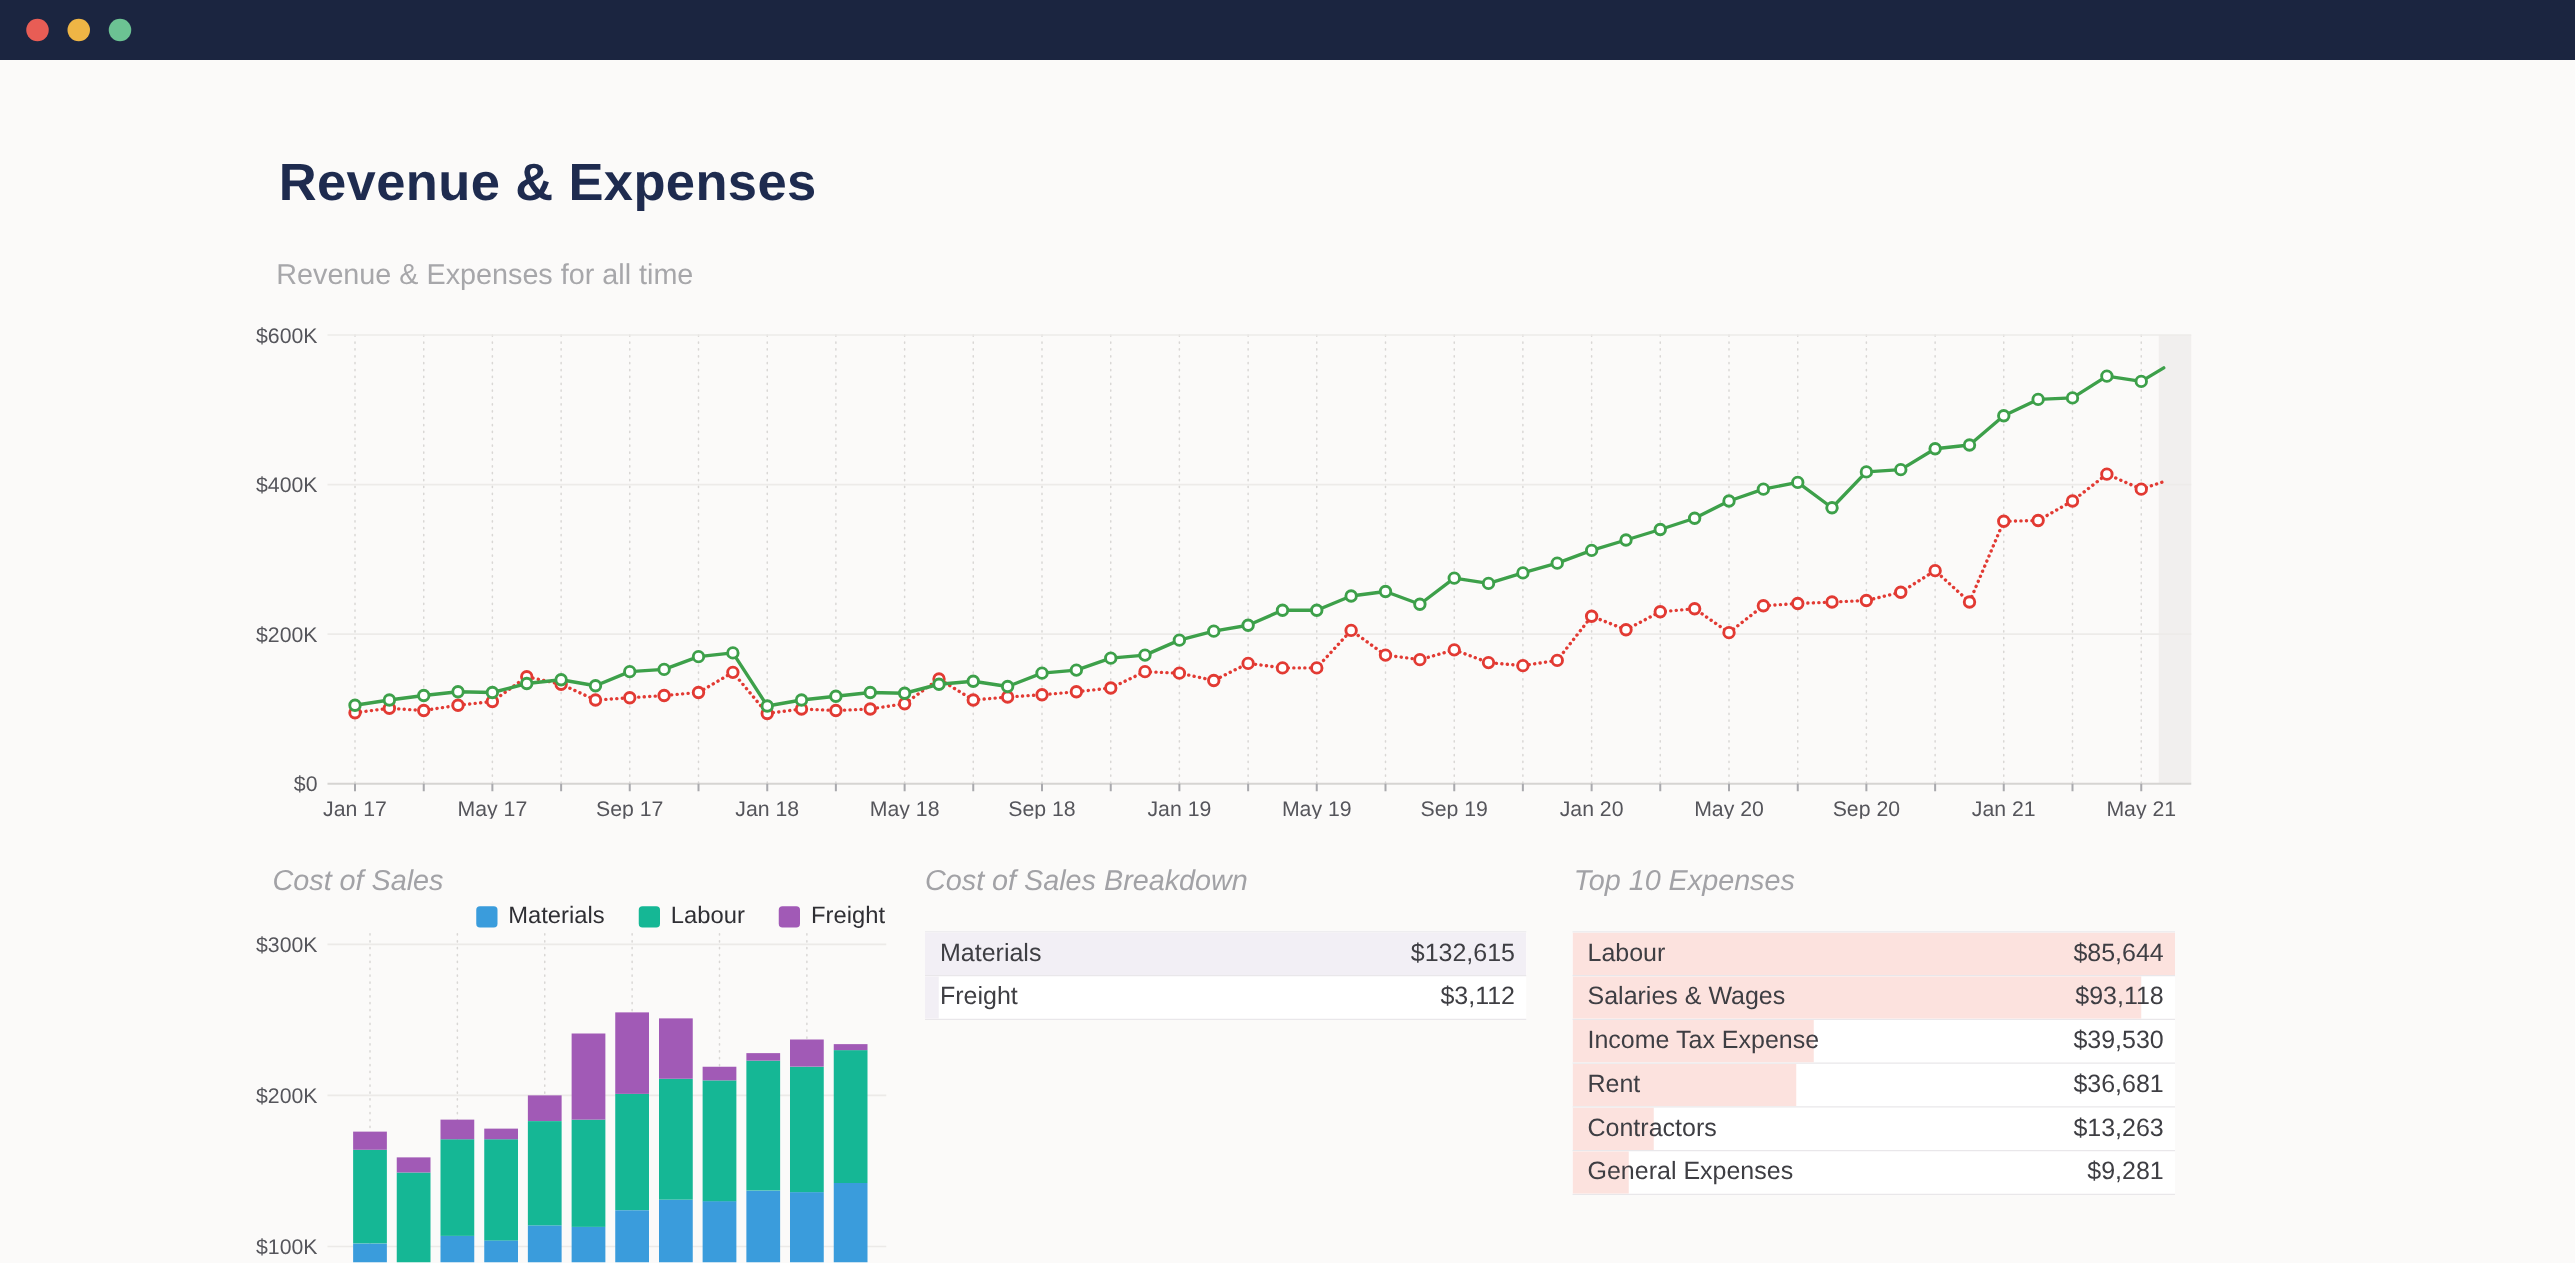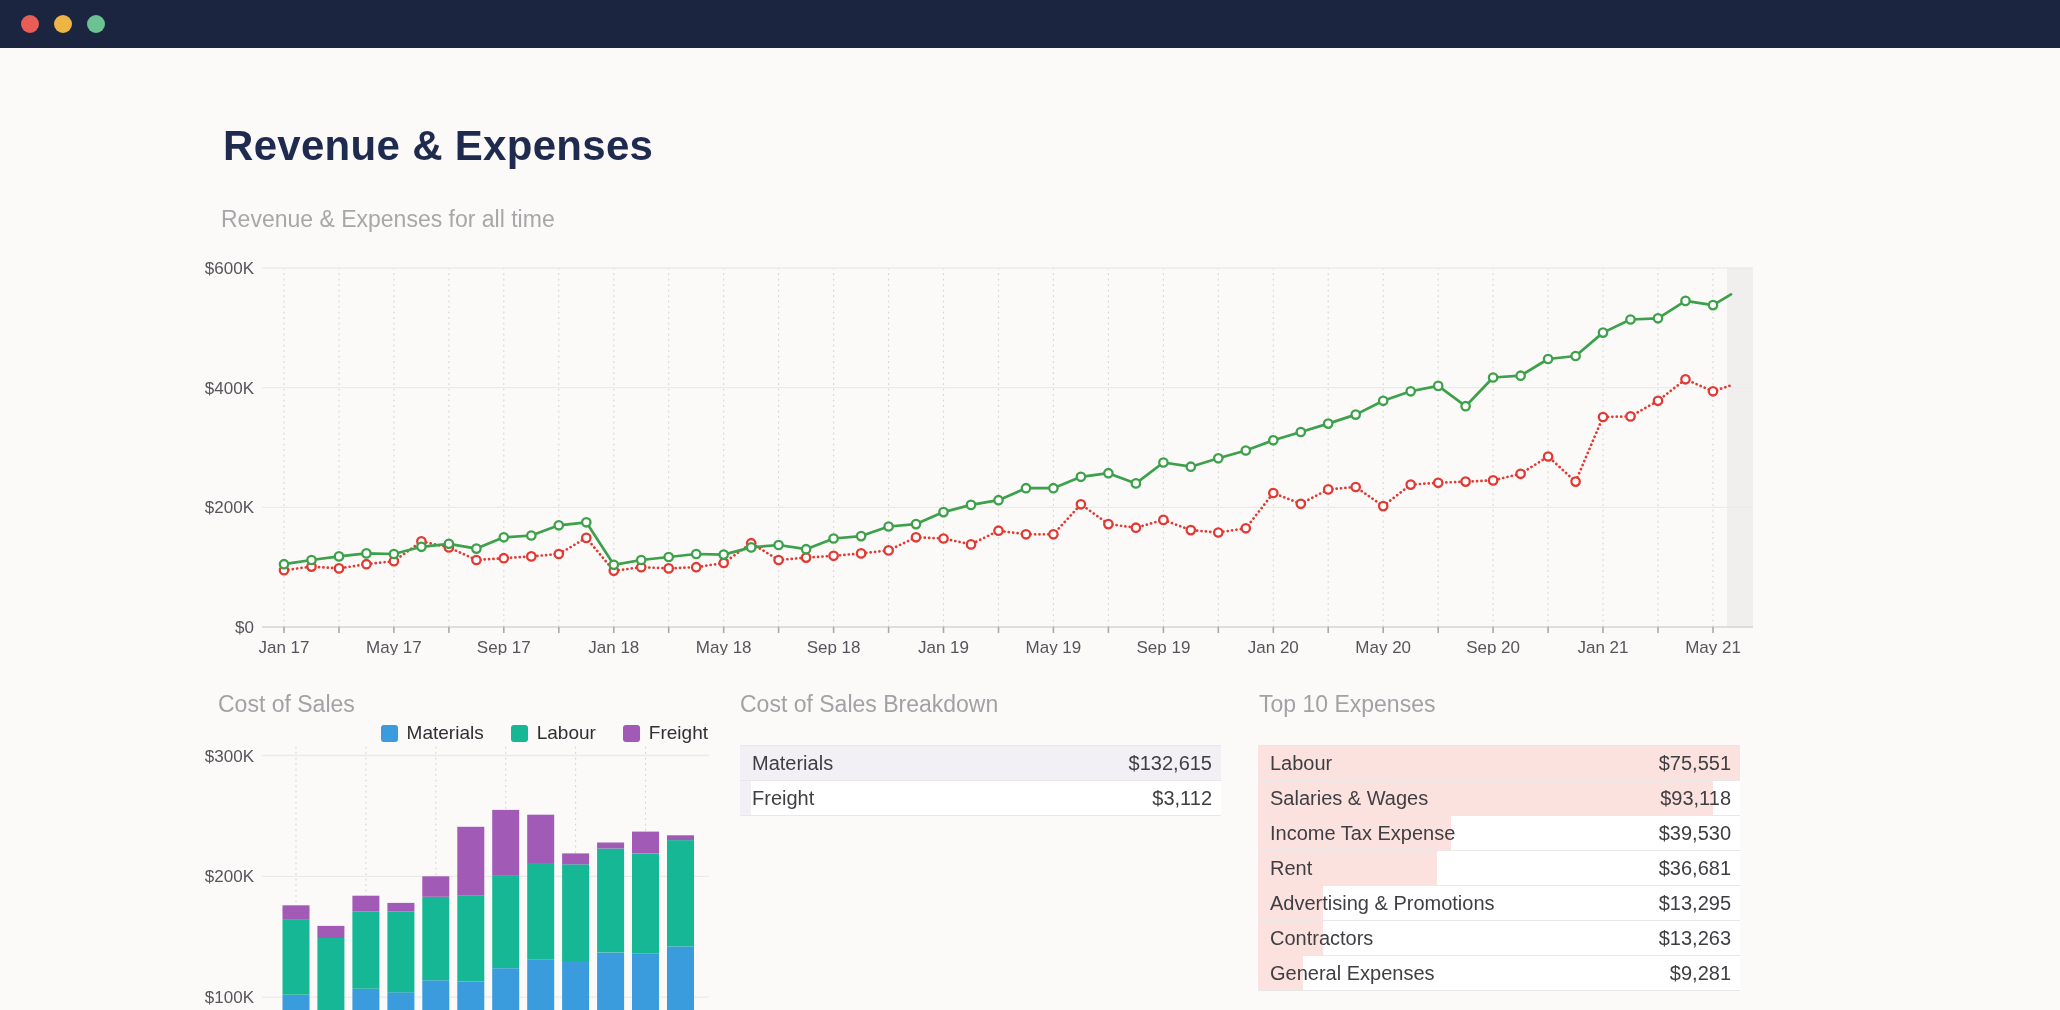--- a/index.html
+++ b/index.html
@@ -15,21 +15,21 @@
   .tl{width:18px;height:18px;border-radius:50%;}
   .page-title{
     position:absolute;left:219px;top:118px;margin:4px;
     font-size:42px;font-weight:700;color:#1e2b4f;letter-spacing:.3px;
   }
   .chart-subtitle{
     position:absolute;left:221px;top:206px;
     font-size:23px;color:#a7a7aa;
   }
   .sec-title{
-    position:absolute;top:691px;font-size:23px;color:#a2a2a6;
+    position:absolute;top:691px;font-size:23px;color:#a2a2a6;font-style:italic;
   }
   .chart-box{position:absolute;}
   svg text.ax{font-size:17px;fill:#55555b}
   .legend{
     position:absolute;left:180px;top:722px;width:528px;
     display:flex;justify-content:flex-end;align-items:center;gap:27px;
   }
   .legend-item{display:flex;align-items:center;gap:9px;cursor:default}
   .legend-swatch{width:17px;height:17px;border-radius:3px;flex:0 0 auto}
   .legend-label{font-size:19px;color:#2f2f34}
@@ -358,43 +358,38 @@
       <span class="tlabel">Freight</span>
       <span class="tvalue">$3,112</span>
     </div>
   </div>
 
 <div class="sec-title" style="left:1259px">Top 10 Expenses</div>
 <div class="tbl" id="top-expenses-table" style="left:1258px;width:482px">
     <div class="trow">
       <div class="row-fill" style="width:100.0%;background:#fce2de"></div>
       <span class="tlabel">Labour</span>
-      <span class="tvalue">$75,551</span>
+      <span class="tvalue">$85,644</span>
     </div>
     <div class="trow">
       <div class="row-fill" style="width:94.3%;background:#fce2de"></div>
       <span class="tlabel">Salaries &amp; Wages</span>
       <span class="tvalue">$93,118</span>
     </div>
     <div class="trow">
       <div class="row-fill" style="width:40.0%;background:#fce2de"></div>
       <span class="tlabel">Income Tax Expense</span>
       <span class="tvalue">$39,530</span>
     </div>
     <div class="trow">
       <div class="row-fill" style="width:37.1%;background:#fce2de"></div>
       <span class="tlabel">Rent</span>
       <span class="tvalue">$36,681</span>
     </div>
     <div class="trow">
-      <div class="row-fill" style="width:13.5%;background:#fce2de"></div>
-      <span class="tlabel">Advertising &amp; Promotions</span>
-      <span class="tvalue">$13,295</span>
-    </div>
-    <div class="trow">
       <div class="row-fill" style="width:13.4%;background:#fce2de"></div>
       <span class="tlabel">Contractors</span>
       <span class="tvalue">$13,263</span>
     </div>
     <div class="trow">
       <div class="row-fill" style="width:9.4%;background:#fce2de"></div>
       <span class="tlabel">General Expenses</span>
       <span class="tvalue">$9,281</span>
     </div>
   </div>

